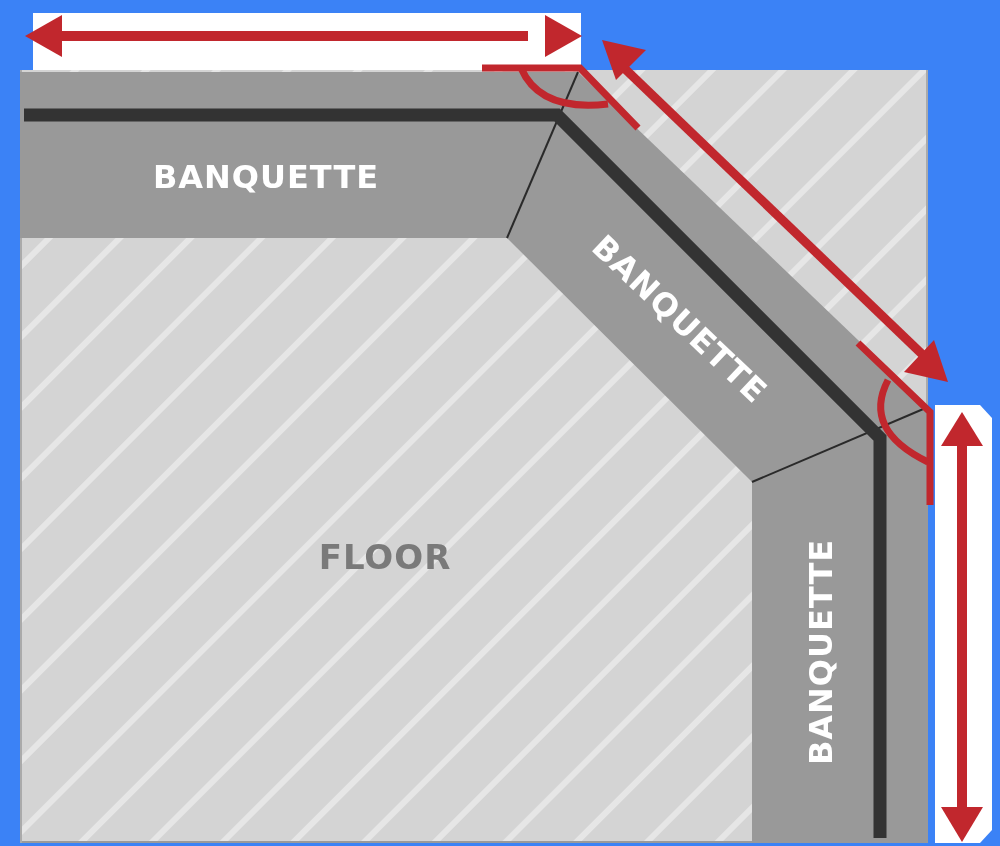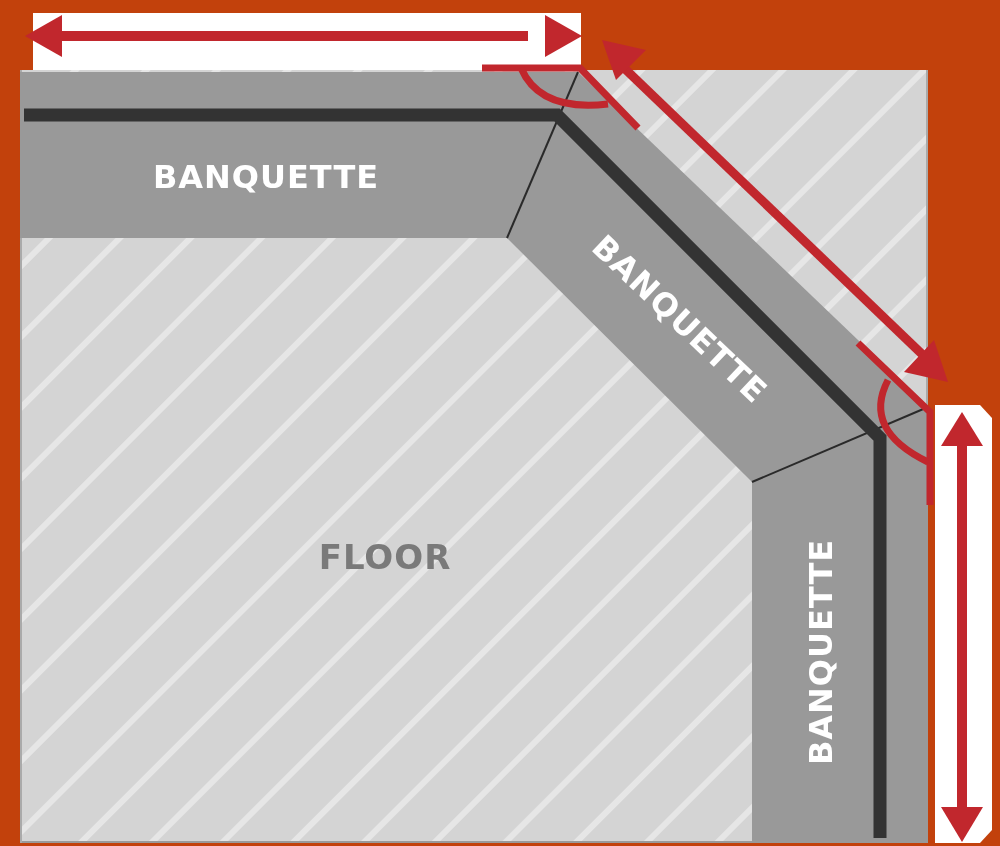--- a/index.html
+++ b/index.html
@@ -1,16 +1,16 @@
 <!DOCTYPE html>
 <html><head>
 <meta charset="utf-8">
 <style>
   html, body { margin: 0; padding: 0; background: #000000; }
-  #stage { position: relative; width: 1000px; height: 846px; overflow: hidden; background: #c2410c; }
+  #stage { position: relative; width: 1000px; height: 846px; overflow: hidden; background: #3b82f6; }
   svg { position: absolute; left: 0; top: 0; }
   .lbl { font-family: "DejaVu Sans", sans-serif; font-weight: bold; }
 </style>
 </head>
 <body>
 
 <div id="stage">
   <svg width="1000" height="846" viewBox="0 0 1000 846">
     <defs>
       <pattern id="stripes" patternUnits="userSpaceOnUse" width="50" height="50" patternTransform="rotate(-45)">

